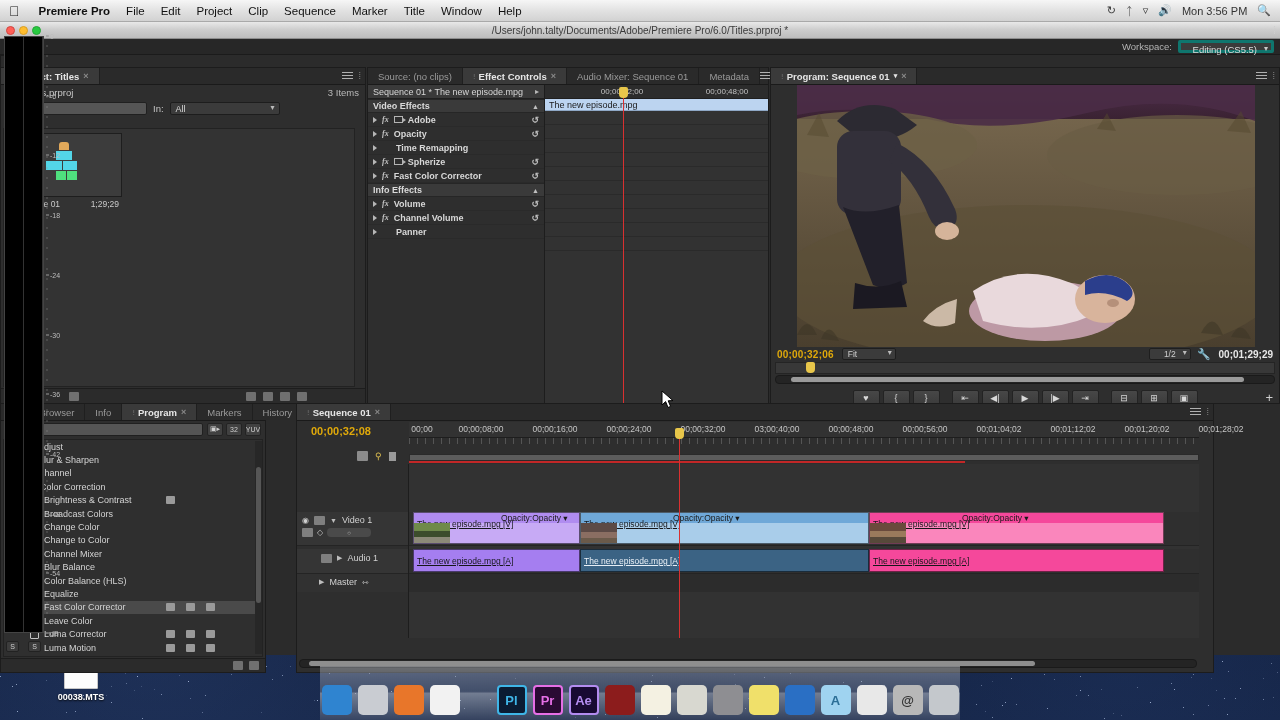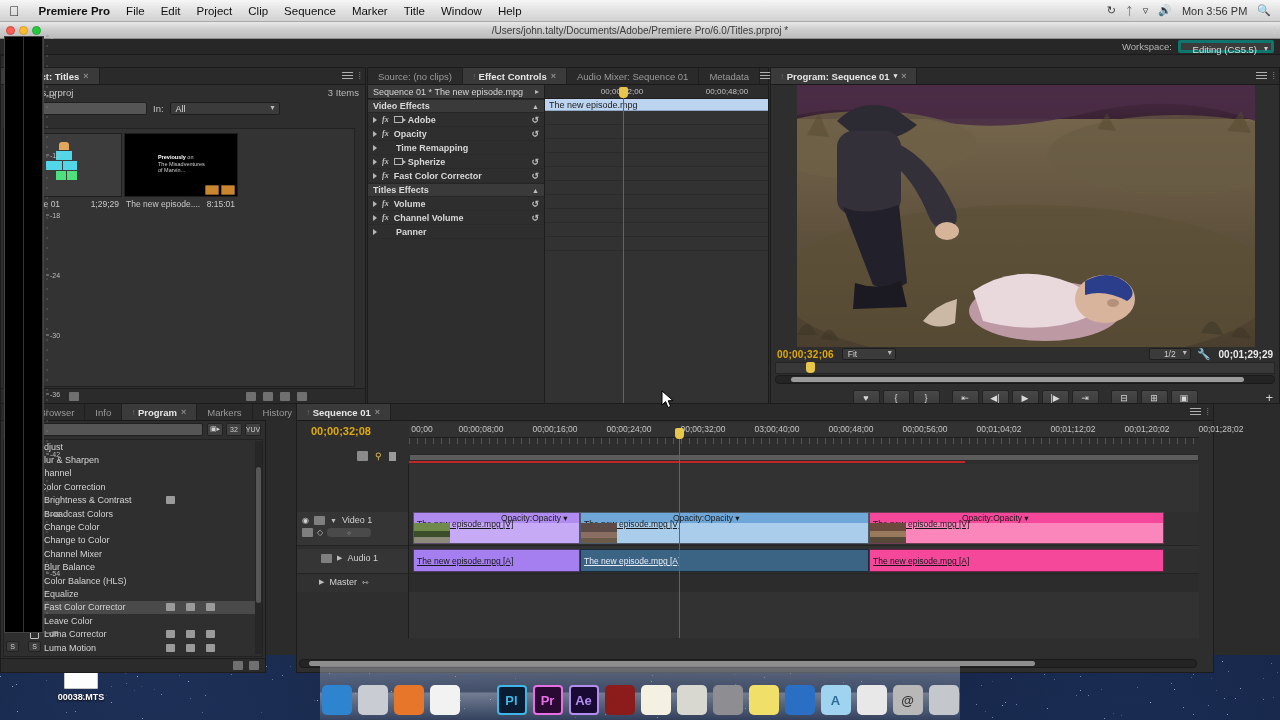--- a/index.html
+++ b/index.html
@@ -591,38 +591,20 @@
                 <b style="left:14px;top:29px;width:10px;height:9px;background:#4fe07e;"></b>
                 <b style="left:25px;top:29px;width:10px;height:9px;background:#4fe07e;"></b>
               </div>
             </div>
             <div class="meta">
               <span>Sequence 01</span>
               <span>1;29;29</span>
             </div>
           </div>
 
-          <div class="thumb">
-            <div class="pic titlethumb">
-              <div class="tt-text">
-                <em>Previously</em>
-                <span>on</span><br>
-                <span>The Misadventures</span><br>
-                <span>of Marvin...</span>
-              </div>
-              <div class="tt-badges">
-                  <span></span>
-                  <span></span>
-                </div>
-            </div>
-            <div class="meta">
-              <span>The new episode....</span>
-              <span>8:15:01</span>
-            </div>
-          </div>
 
 
         </div>
       </div>
 
       <div class="proj-foot">
         <span class="fic"></span>
         <span class="fic"></span>
         <span class="fic" style="margin-left:28px"></span>
         <span class="fic" style="margin-left:160px"></span>
@@ -696,21 +678,21 @@
             <span class="reset">↺</span>
           </div>
           <div class="fx-row">
             <span class="tri"></span>
             <span class="fxsym">fx</span>
             <span>Fast Color Corrector</span>
             <span class="reset">↺</span>
           </div>
 
           <div class="fx-group">
-            <span>Titles Effects</span>
+            <span>Info Effects</span>
             <span class="caret">▲</span>
           </div>
 
           <div class="fx-row">
             <span class="tri"></span>
             <span class="fxsym">fx</span>
             <span>Volume</span>
             <span class="reset">↺</span>
           </div>
           <div class="fx-row">

